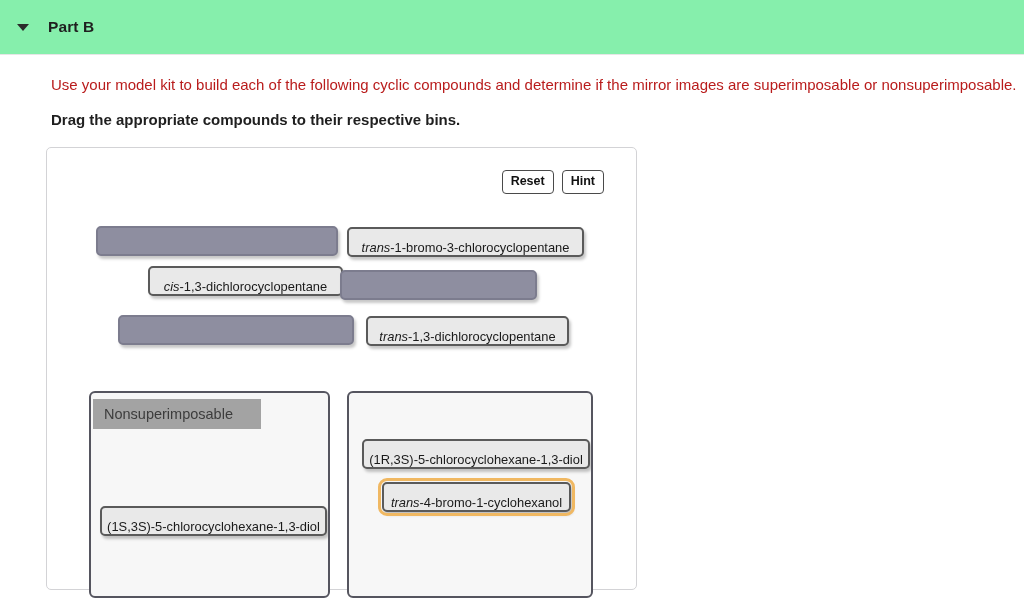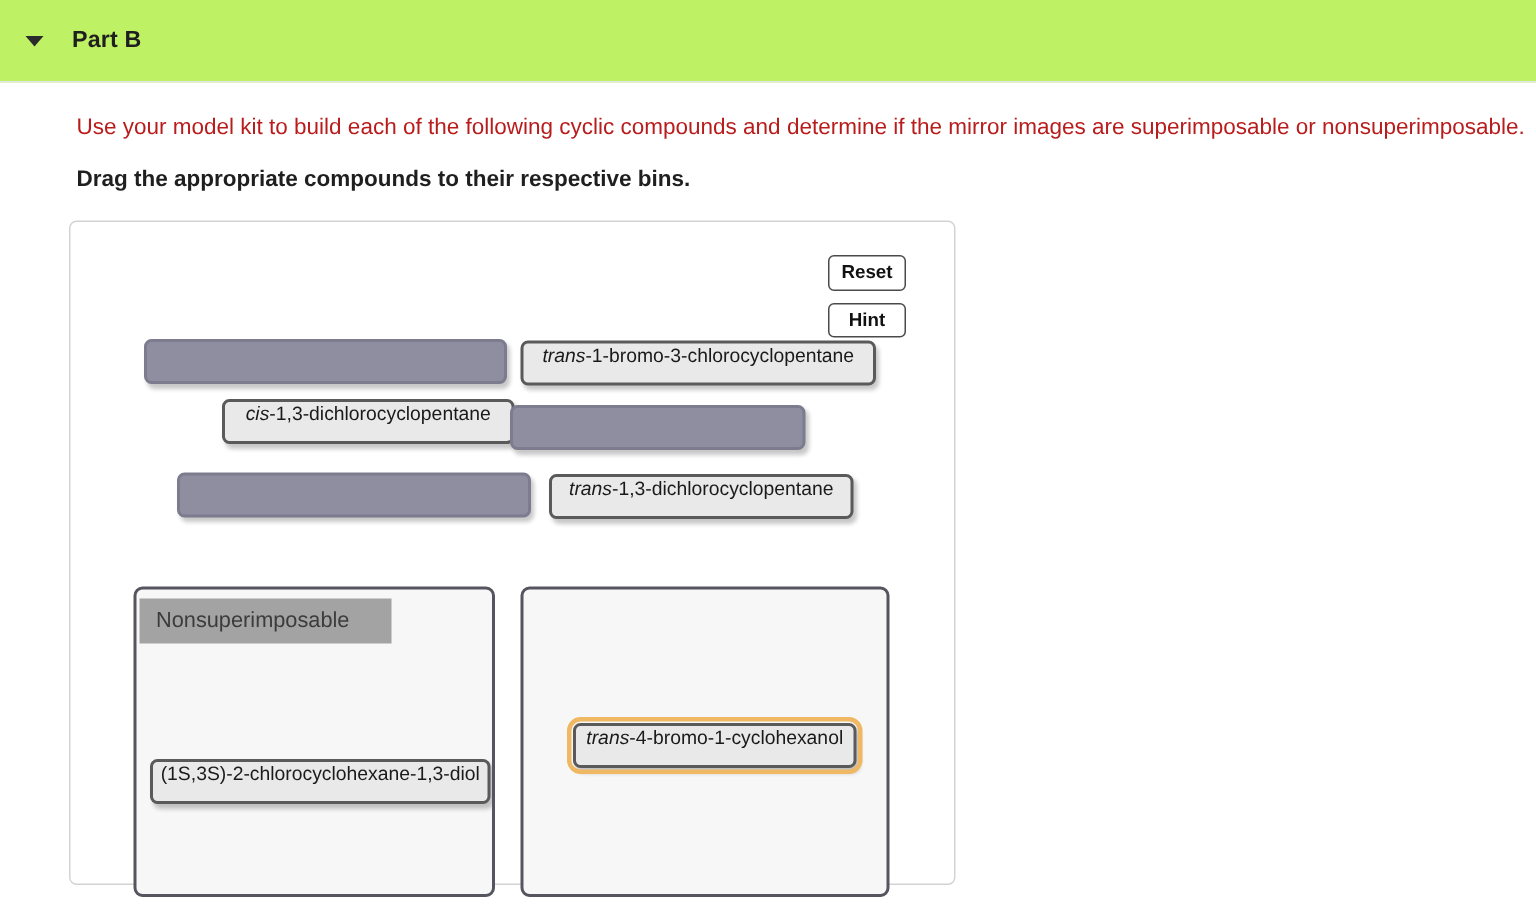--- a/index.html
+++ b/index.html
@@ -9,21 +9,21 @@
     width: 1024px;
     height: 609px;
     background: #ffffff;
     font-family: "Liberation Sans", sans-serif;
     overflow: hidden;
   }
 
   
   .part-header {
     height: 55px;
-    background: #bef264;
+    background: #86efac;
     border-bottom: 1px solid #e6e6e6;
     display: flex;
     align-items: center;
     padding-left: 17px;
   }
   .caret-down {
     width: 0; height: 0;
     border-left: 6px solid transparent;
     border-right: 6px solid transparent;
     border-top: 7px solid #2b2b2b;
@@ -82,21 +82,20 @@
     border-radius: 5px;
     background: #ffffff;
   }
 
   .tool-buttons {
     position: absolute;
     top: 22px;
     right: 32px;
     display: flex;
     gap: 8px;
-    flex-direction: column;
   }
   .tool-btn {
     background: #ffffff;
     border: 1px solid #4a4a4a;
     border-radius: 4px;
     font-family: "Liberation Sans", sans-serif;
     font-size: 12.5px;
     font-weight: bold;
     color: #111111;
     padding: 3px 8px 4px 8px;
@@ -111,21 +110,21 @@
     left: 0;
     width: 591px;
     height: 140px;
   }
 
   .tile {
     position: absolute;
     height: 30px;
     border-radius: 5px;
     display: flex;
-    align-items: flex-start;
+    align-items: flex-end;
     justify-content: center;
     font-size: 12.9px;
     color: #1a1a1a;
     white-space: nowrap;
     box-shadow: 2px 3px 3px rgba(0,0,0,0.22);
     cursor: move;
     user-select: none;
   }
   .tile.filled {
     background: #e9e9e9;
@@ -197,21 +196,22 @@
         <div class="tile empty" style="left: 49px; top: 0px; width: 242px;"></div>
         <div class="tile filled" style="left: 300px; top: 1px; width: 237px;"><i>trans</i>-1-bromo-3-chlorocyclopentane</div>
         <div class="tile filled" style="left: 101px; top: 40px; width: 195px;"><i>cis</i>-1,3-dichlorocyclopentane</div>
         <div class="tile empty" style="left: 293px; top: 44px; width: 197px;"></div>
         <div class="tile empty" style="left: 71px; top: 89px; width: 236px;"></div>
         <div class="tile filled" style="left: 319px; top: 90px; width: 203px;"><i>trans</i>-1,3-dichlorocyclopentane</div>
       </div>
 
     <div class="bins" id="bins-area">
         <div class="bin" style="left: 42px; width: 241px;"><div class="bin-label">Nonsuperimposable</div><div class="bin-items">
-            <div class="tile filled" style="left: 9px; top: 77px; width: 227px;">(1S,3S)-2-chlorocyclohexane-1,3-diol</div>
+            <div class="tile filled" style="left: 9px; top: 77px; width: 227px;">(1S,3S)-5-chlorocyclohexane-1,3-diol</div>
           </div></div>
         <div class="bin" style="left: 300px; width: 246px;"><div class="bin-items">
+            <div class="tile filled" style="left: 13px; top: 46px; width: 228px;">(1R,3S)-5-chlorocyclohexane-1,3-diol</div>
             <div class="tile filled selected" style="left: 33px; top: 89px; width: 189px;"><i>trans</i>-4-bromo-1-cyclohexanol</div>
           </div></div>
       </div>
 
   </div>
 </div>
 
 </body></html>

